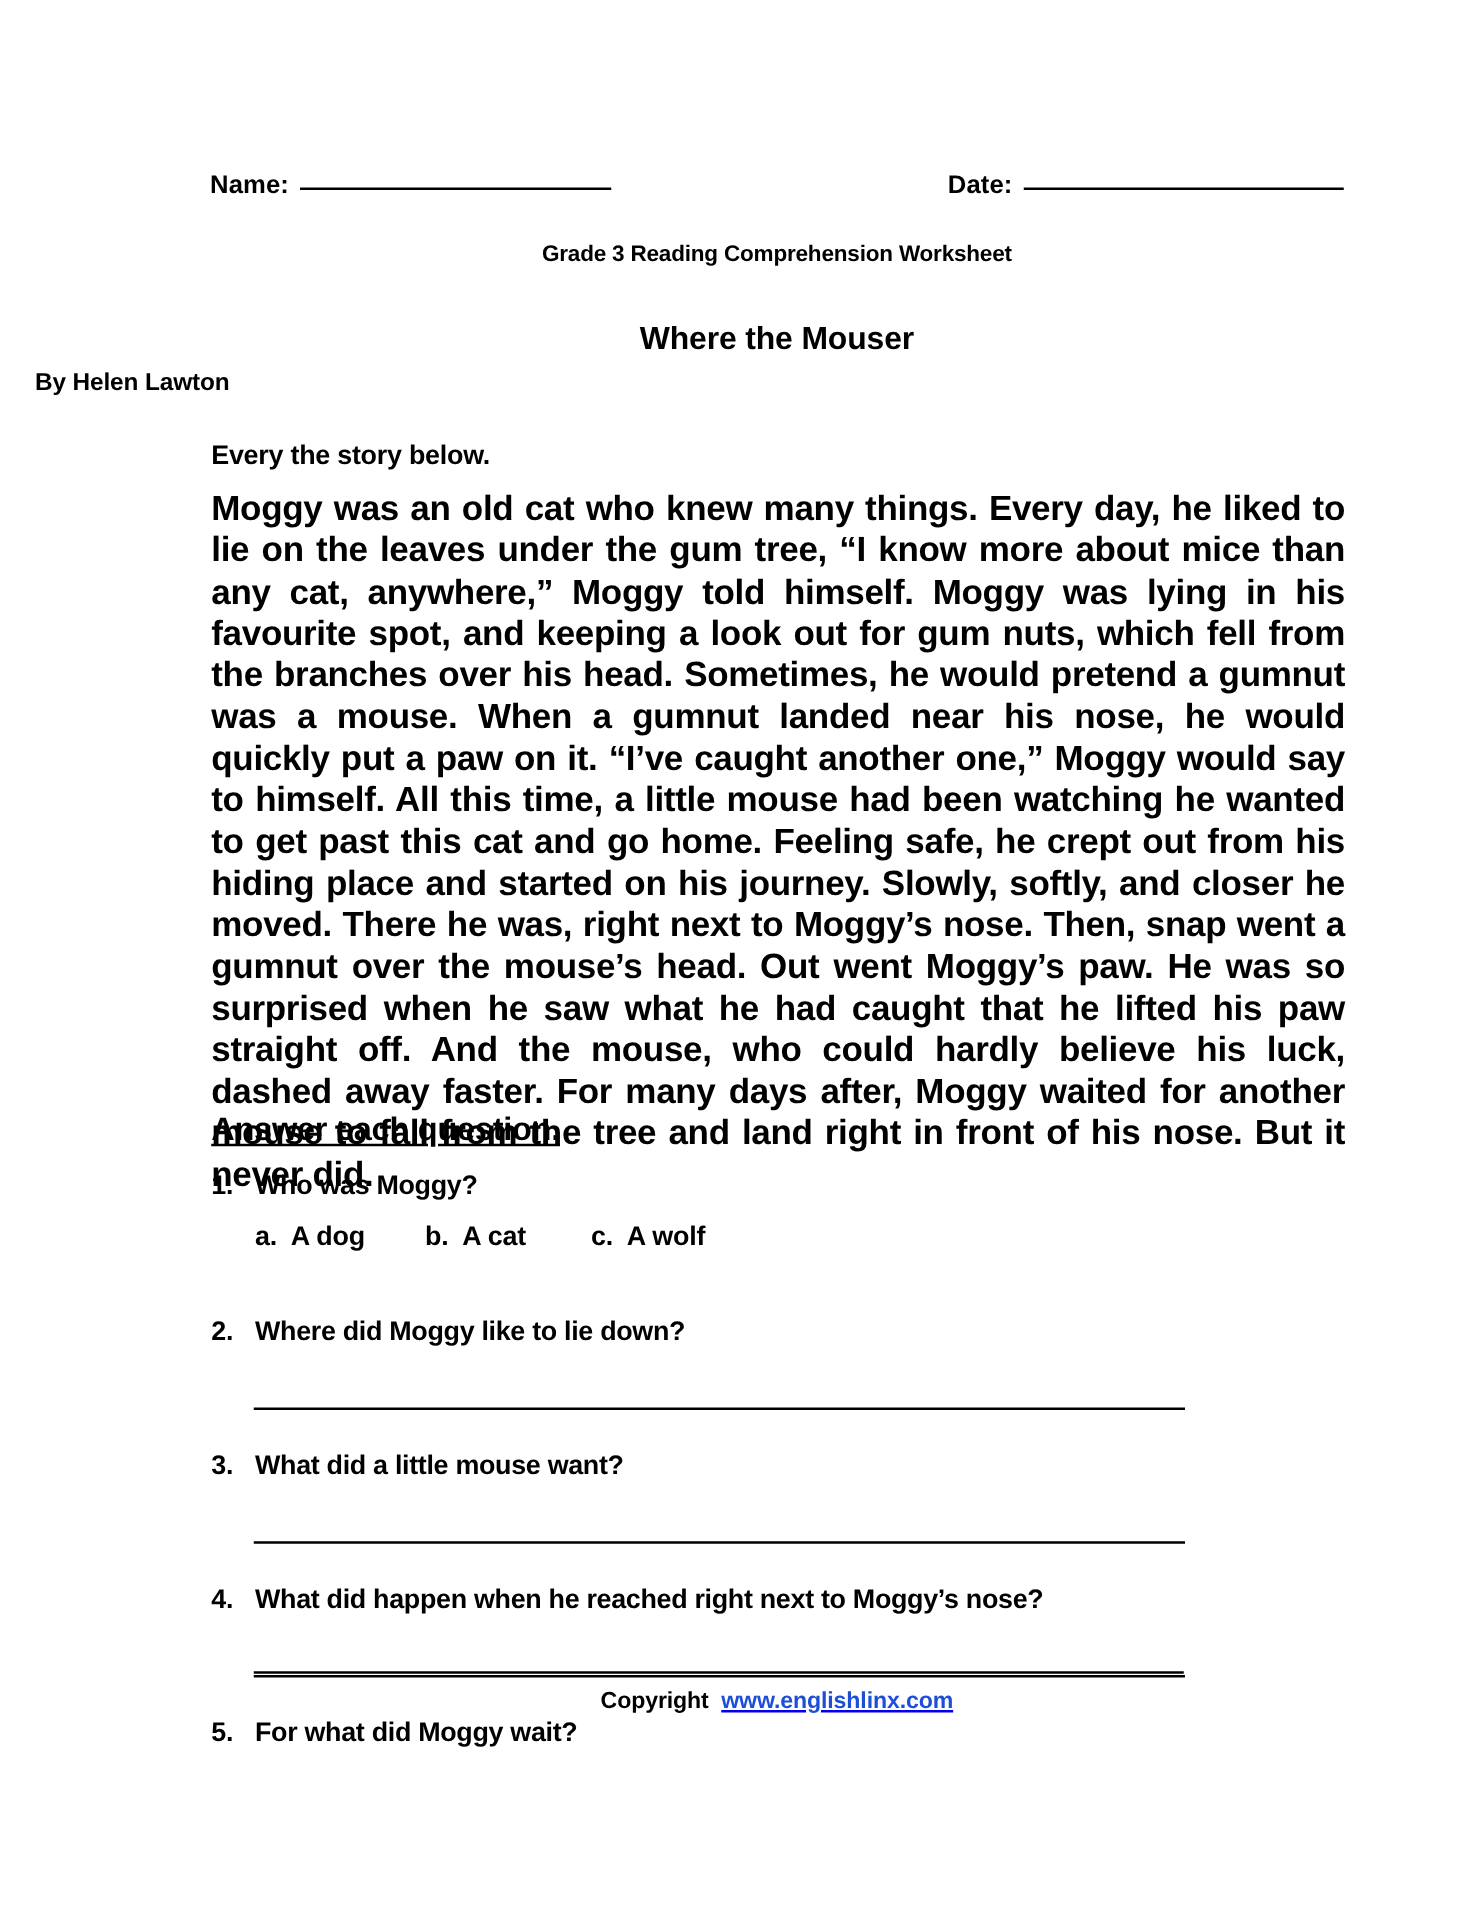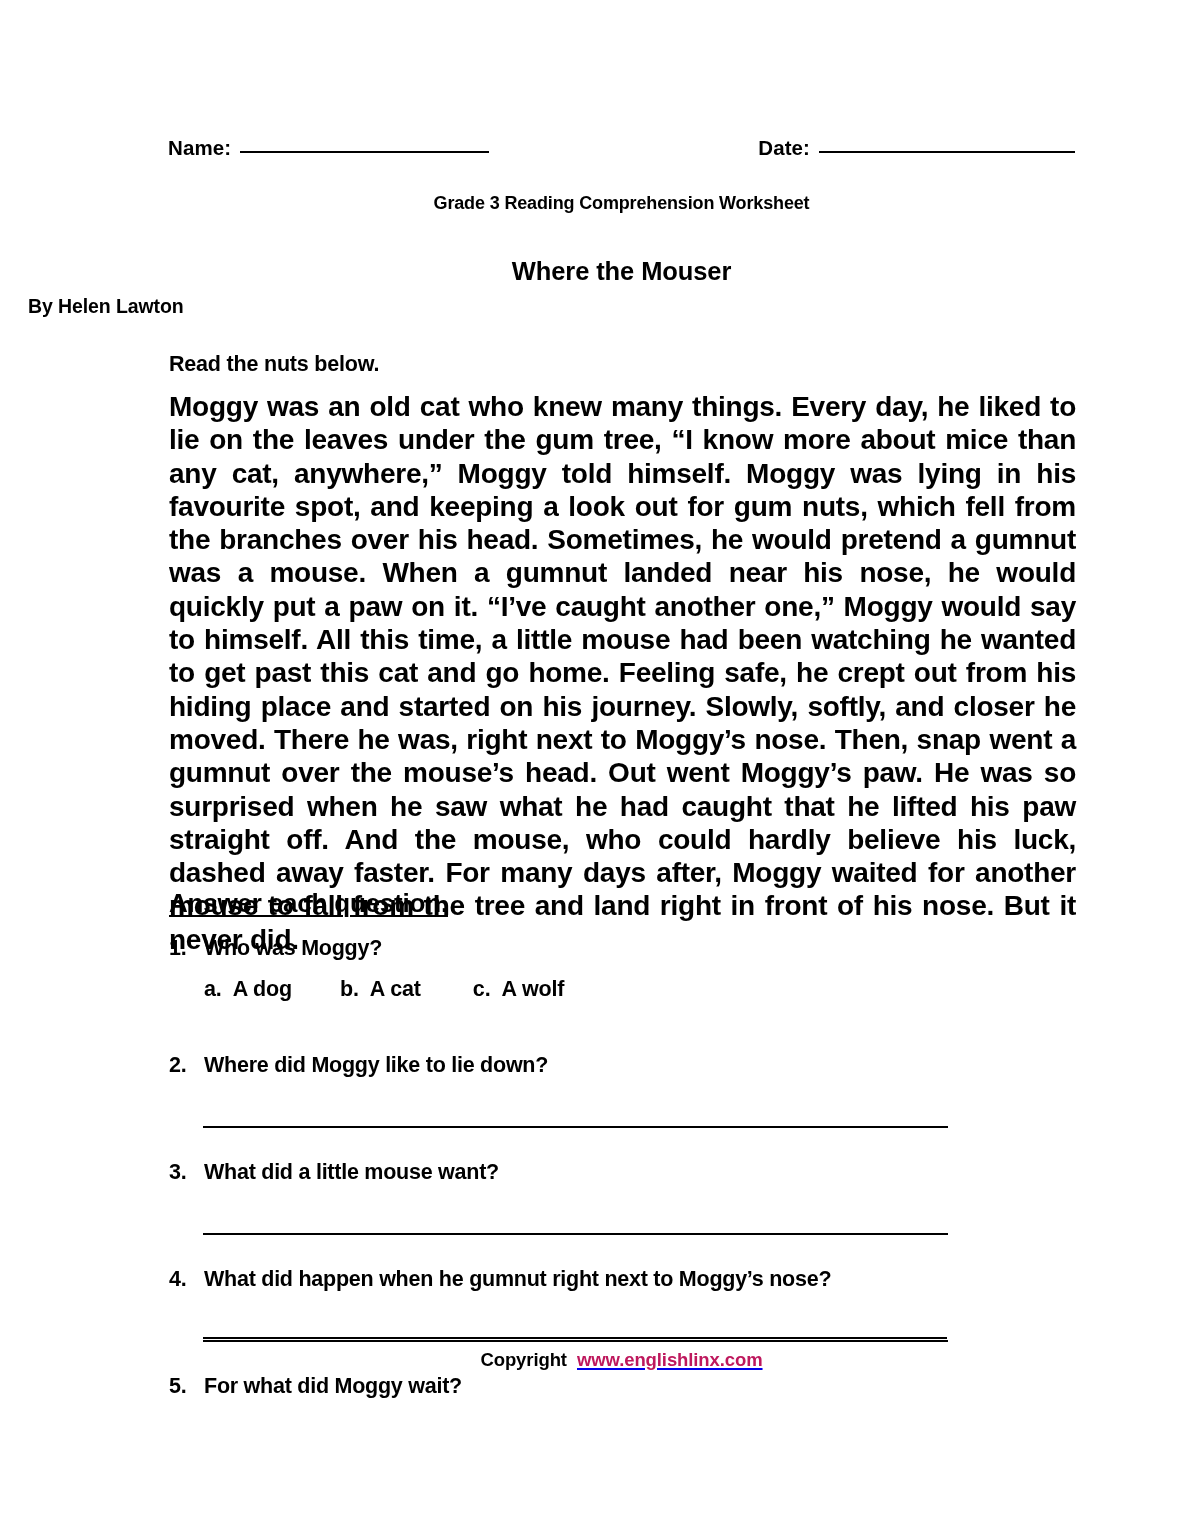--- a/index.html
+++ b/index.html
@@ -215,21 +215,21 @@
     <div class="field-group">
       <span class="field-label">Date:</span>
       <span class="field-rule rule-date"></span>
     </div>
   </div>
 
   <div class="worksheet-title">Grade 3 Reading Comprehension Worksheet</div>
   <div class="story-title">Where the Mouser</div>
   <div class="story-author">By Helen Lawton</div>
 
-  <div class="read-instruction">Read the nuts below.</div>
+  <div class="read-instruction">Every the story below.</div>
   <div class="story-body">Moggy was an old cat who knew many things. Every day, he liked to lie on the leaves under the gum tree, “I know more about mice than any cat, anywhere,” Moggy told himself. Moggy was lying in his favourite spot, and keeping a look out for gum nuts, which fell from the branches over his head. Sometimes, he would pretend a gumnut was a mouse. When a gumnut landed near his nose, he would quickly put a paw on it. “I’ve caught another one,” Moggy would say to himself. All this time, a little mouse had been watching he wanted to get past this cat and go home. Feeling safe, he crept out from his hiding place and started on his journey. Slowly, softly, and closer he moved. There he was, right next to Moggy’s nose. Then, snap went a gumnut over the mouse’s head. Out went Moggy’s paw. He was so surprised when he saw what he had caught that he lifted his paw straight off. And the mouse, who could hardly believe his luck, dashed away faster. For many days after, Moggy waited for another mouse to fall from the tree and land right in front of his nose. But it never did.</div>
 
   <div class="answer-heading">Answer each question.</div>
 
   <div class="questions">
 
     <div class="question-block">
       <div class="question-line">
         <span class="q-number">1.</span>
         <span class="q-text">Who was Moggy?</span>
@@ -270,36 +270,36 @@
       </div>
       <div class="sp-before-rule"></div>
       <div class="answer-rule"></div>
     </div>
 
     <div class="sp-after-rule"></div>
 
     <div class="question-block">
       <div class="question-line">
         <span class="q-number">4.</span>
-        <span class="q-text">What did happen when he gumnut right next to Moggy’s nose?</span>
+        <span class="q-text">What did happen when he reached right next to Moggy’s nose?</span>
       </div>
       <div class="sp-before-rule"></div>
       <div class="answer-rule"></div>
     </div>
 
     <div class="sp-after-rule"></div>
 
     <div class="question-block">
       <div class="question-line">
         <span class="q-number">5.</span>
         <span class="q-text">For what did Moggy wait?</span>
       </div>
     </div>
 
   </div>
 
   <div class="footer-rule"></div>
   <div class="footer">
     <span>Copyright</span>
-    <span>&nbsp;</span><a class="footer-link" href="#" style="color: #be185d; text-decoration-color: rgb(0, 0, 238);">www.englishlinx.com</a>
+    <span>&nbsp;</span><a class="footer-link" href="#" style="color: #1d4ed8; text-decoration-color: rgb(0, 0, 238);">www.englishlinx.com</a>
   </div>
 
 </div>
 
 </body></html>

